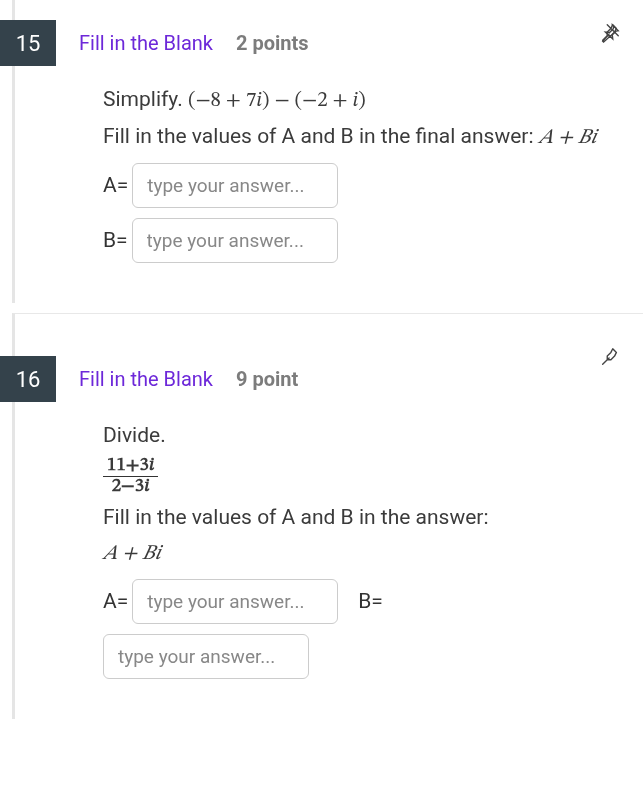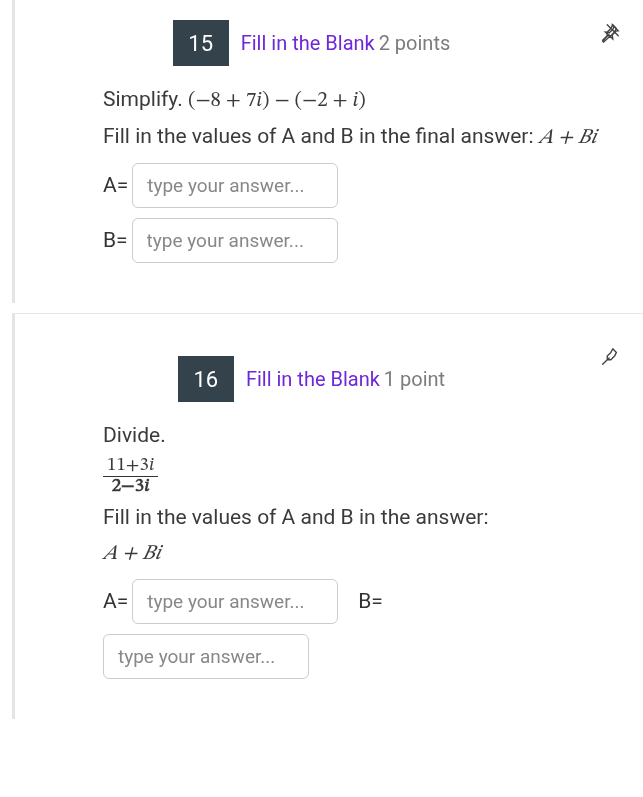--- a/index.html
+++ b/index.html
@@ -20,23 +20,22 @@
       margin-left: 12px;
     }
     .question-block + .question-block {
       border-top: 1px solid #e8e8e8;
       margin-top: 10px;
       padding-top: 42px;
     }
     .q-header {
       display: flex;
       align-items: center;
-      gap: 12px;
+      gap: 23px;
       margin-bottom: 18px;
-      justify-content: center;
     }
     .q-number {
       background: #34424b;
       color: #ffffff;
       font-size: 22px;
       font-weight: 400;
       width: 56px;
       height: 46px;
       display: flex;
       align-items: center;
@@ -45,22 +44,22 @@
       flex-shrink: 0;
     }
     .q-type {
       color: #6d28d9;
       font-size: 20px;
       font-weight: 400;
     }
     .q-points {
       color: #7c7c7c;
       font-size: 20px;
-      font-weight: 400;
-      margin-left: 0;
+      font-weight: 700;
+      margin-left: 19px;
     }
     .pin-icon {
       position: absolute;
       right: 22px;
       top: 22px;
       width: 22px;
       height: 22px;
       cursor: pointer;
     }
     .question-block + .question-block .pin-icon {
@@ -94,20 +93,21 @@
       flex-direction: column;
       align-items: center;
       vertical-align: middle;
       font-size: 19px;
       line-height: 1.1;
       font-family: "Cambria Math", "STIX Two Math", "Latin Modern Math", Georgia, serif;
     }
     .fraction .num {
       border-bottom: 1.5px solid #333;
       padding: 0 4px;
+      font-weight: bold;
     }
     .fraction .den {
       padding: 0 4px;
       font-weight: bold;
     }
     .answer-row {
       display: flex;
       align-items: center;
       gap: 4px;
       margin-top: 10px;
@@ -174,21 +174,21 @@
 <div class="question-block">
   <div class="pin-icon">
     <svg viewBox="0 0 24 24">
         <path d="M15 3 L19 7 L17 11 L13 15 L9 15 L9 11 L13 7 Z M11 13 L4 20" stroke-linejoin="round" stroke-linecap="round"></path>
       </svg>
   </div>
   <div class="q-header">
     <div class="q-number">16</div>
     <div>
       <span class="q-type">Fill in the Blank</span>
-      <span class="q-points">1 point</span>
+      <span class="q-points">9 point</span>
     </div>
   </div>
   <div class="q-body">
     <div class="prompt-line">Divide.</div>
     <div class="prompt-line">
       <span class="fraction math">
         <span class="num">11+3𝑖</span>
         <span class="den">2−3𝑖</span>
       </span>
     </div>

